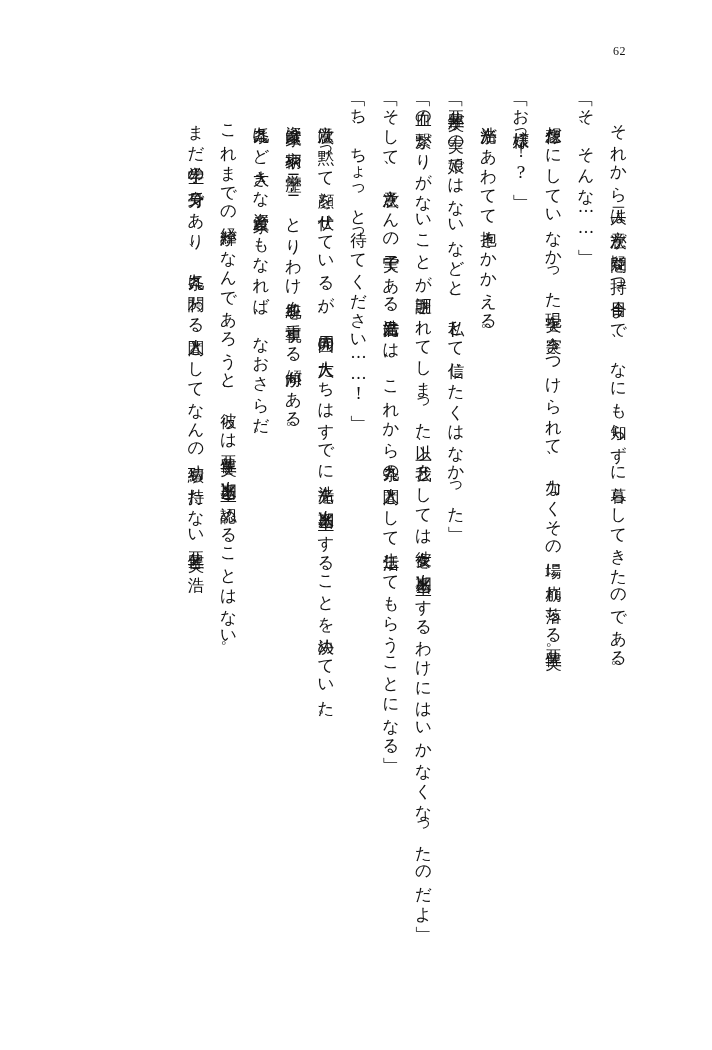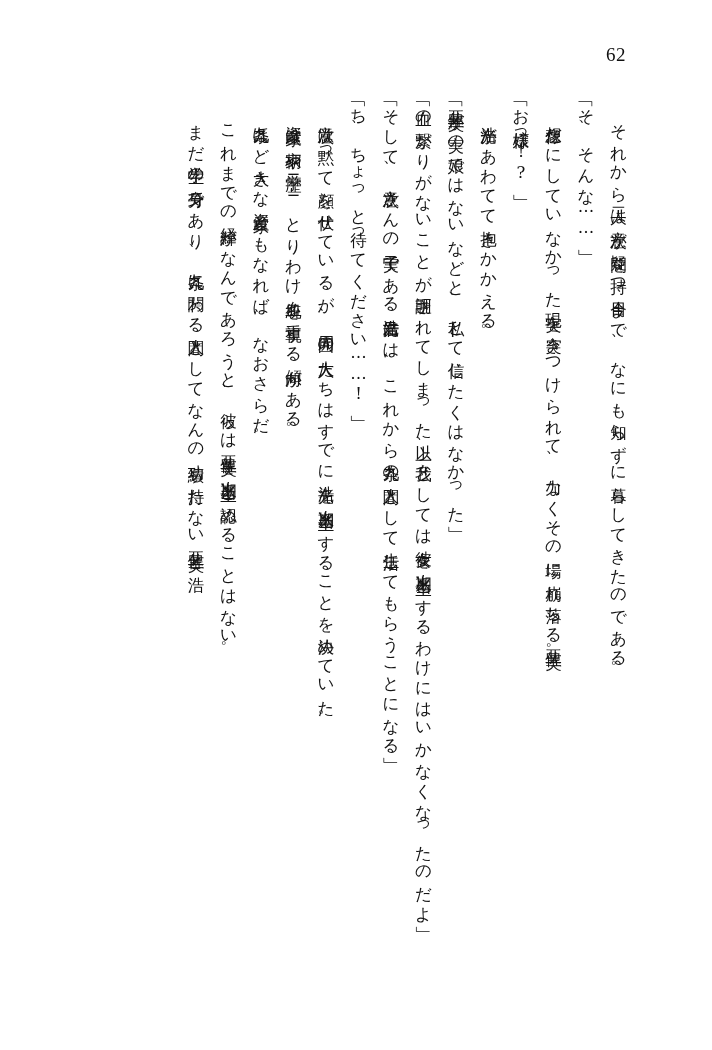--- a/index.html
+++ b/index.html
@@ -14,21 +14,21 @@
     position: relative;
     width: 712px;
     height: 1050px;
     background: #ffffff;
     overflow: hidden;
   }
   .page-number {
     position: absolute;
     top: 44px;
     right: 86px;
-    font-size: 19px;
+    font-size: 12px;
     color: #111111;
     letter-spacing: 0.5px;
     font-family: "Liberation Serif", "DejaVu Serif", serif;
   }
   .body-text {
     position: absolute;
     top: 96px;
     right: 78px;
     left: 72px;
     height: 880px;

